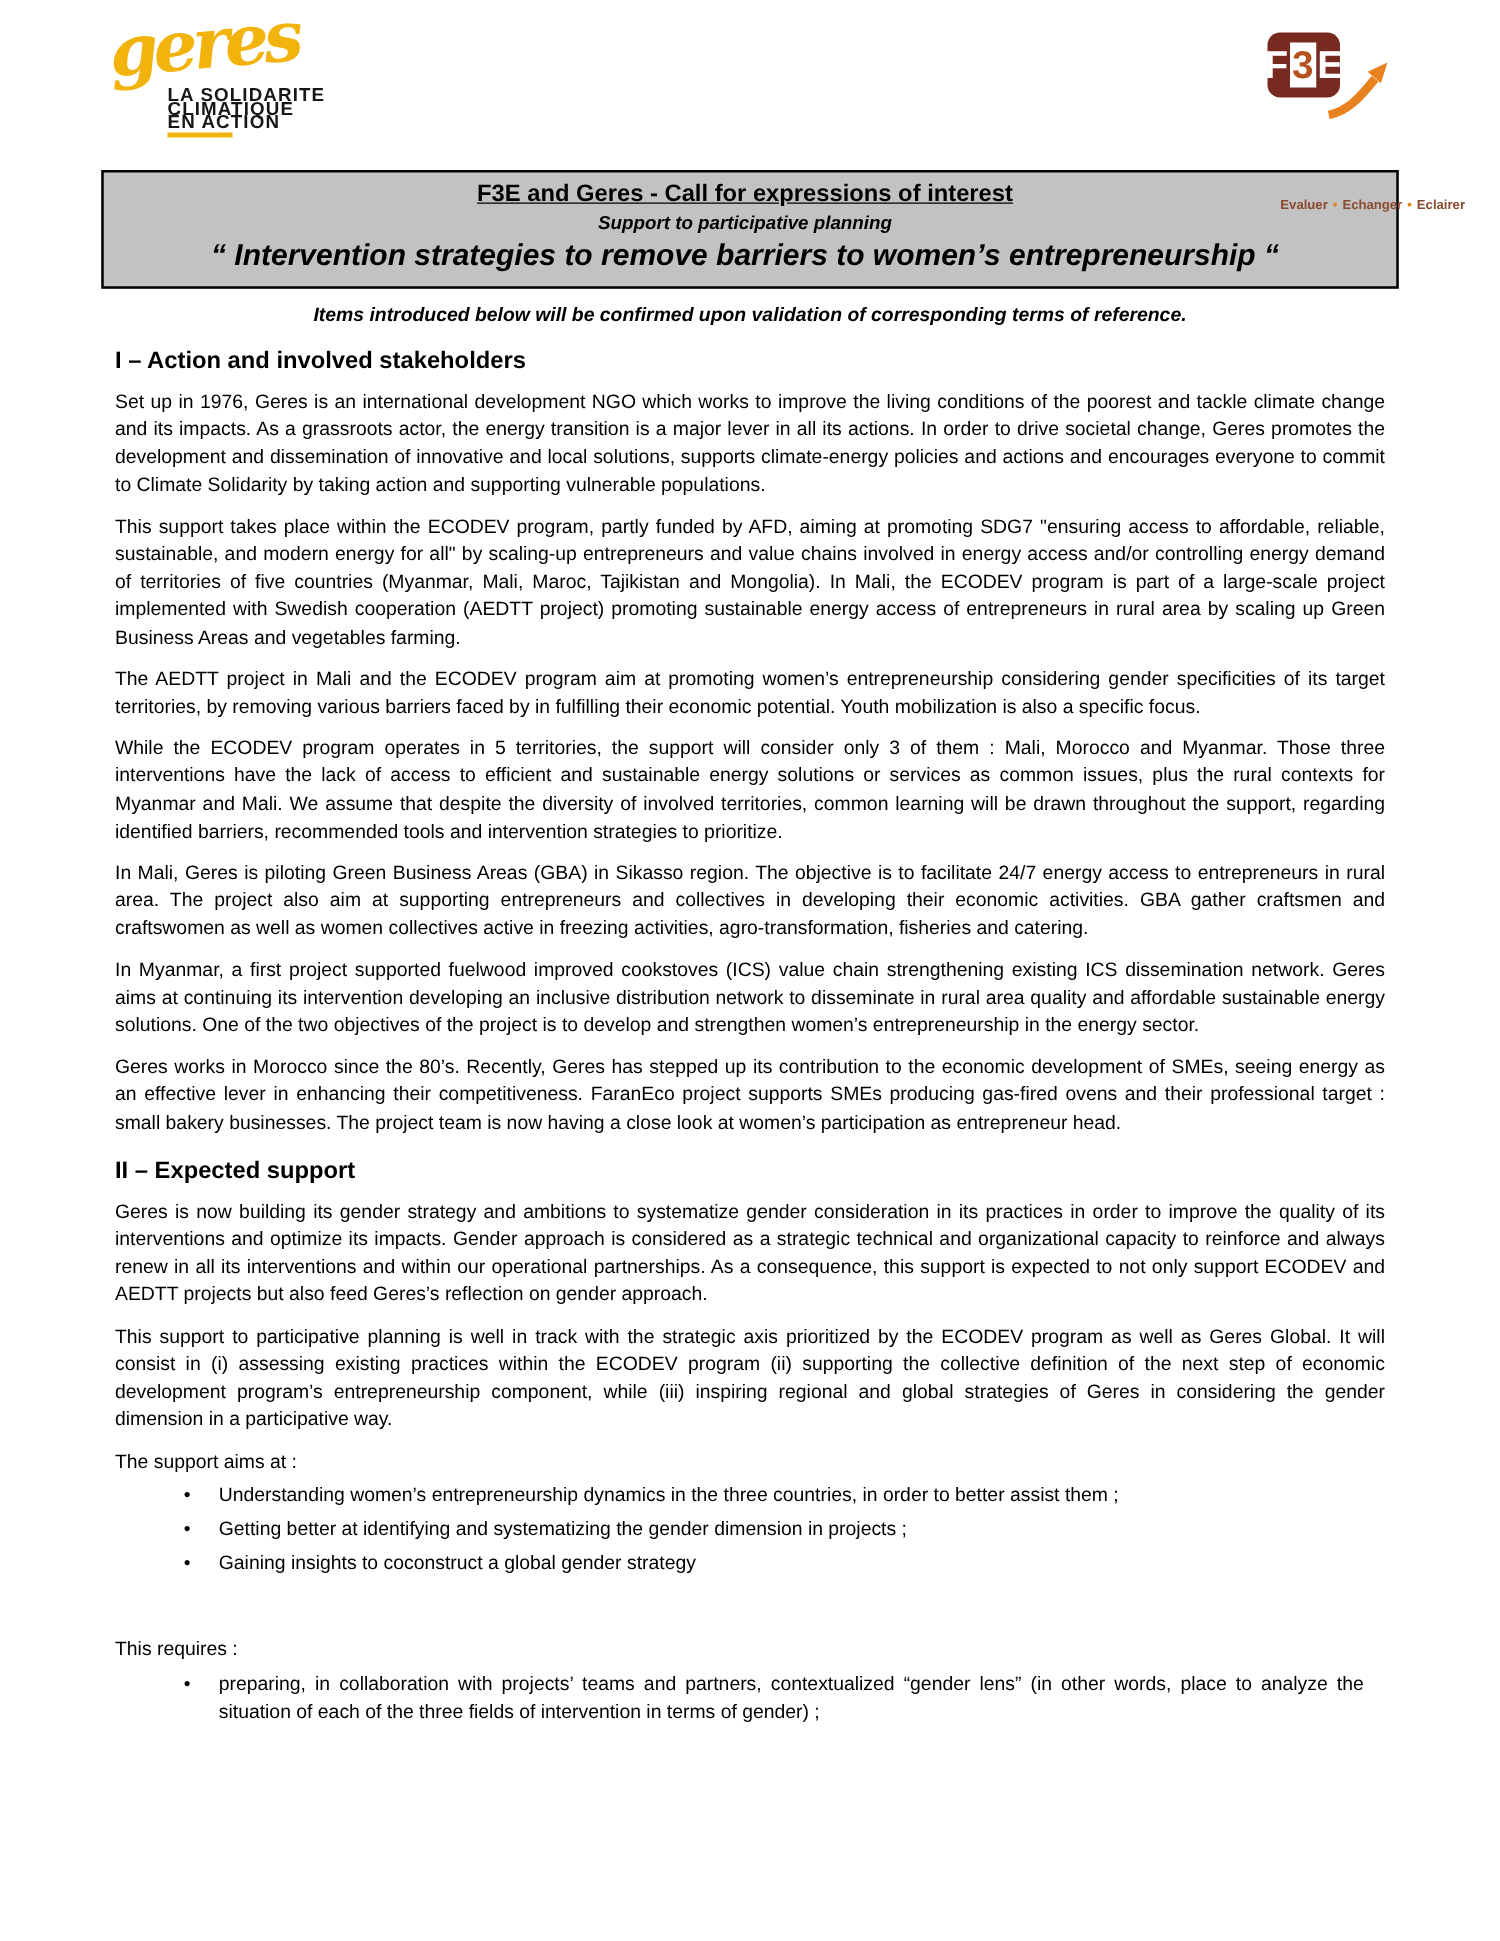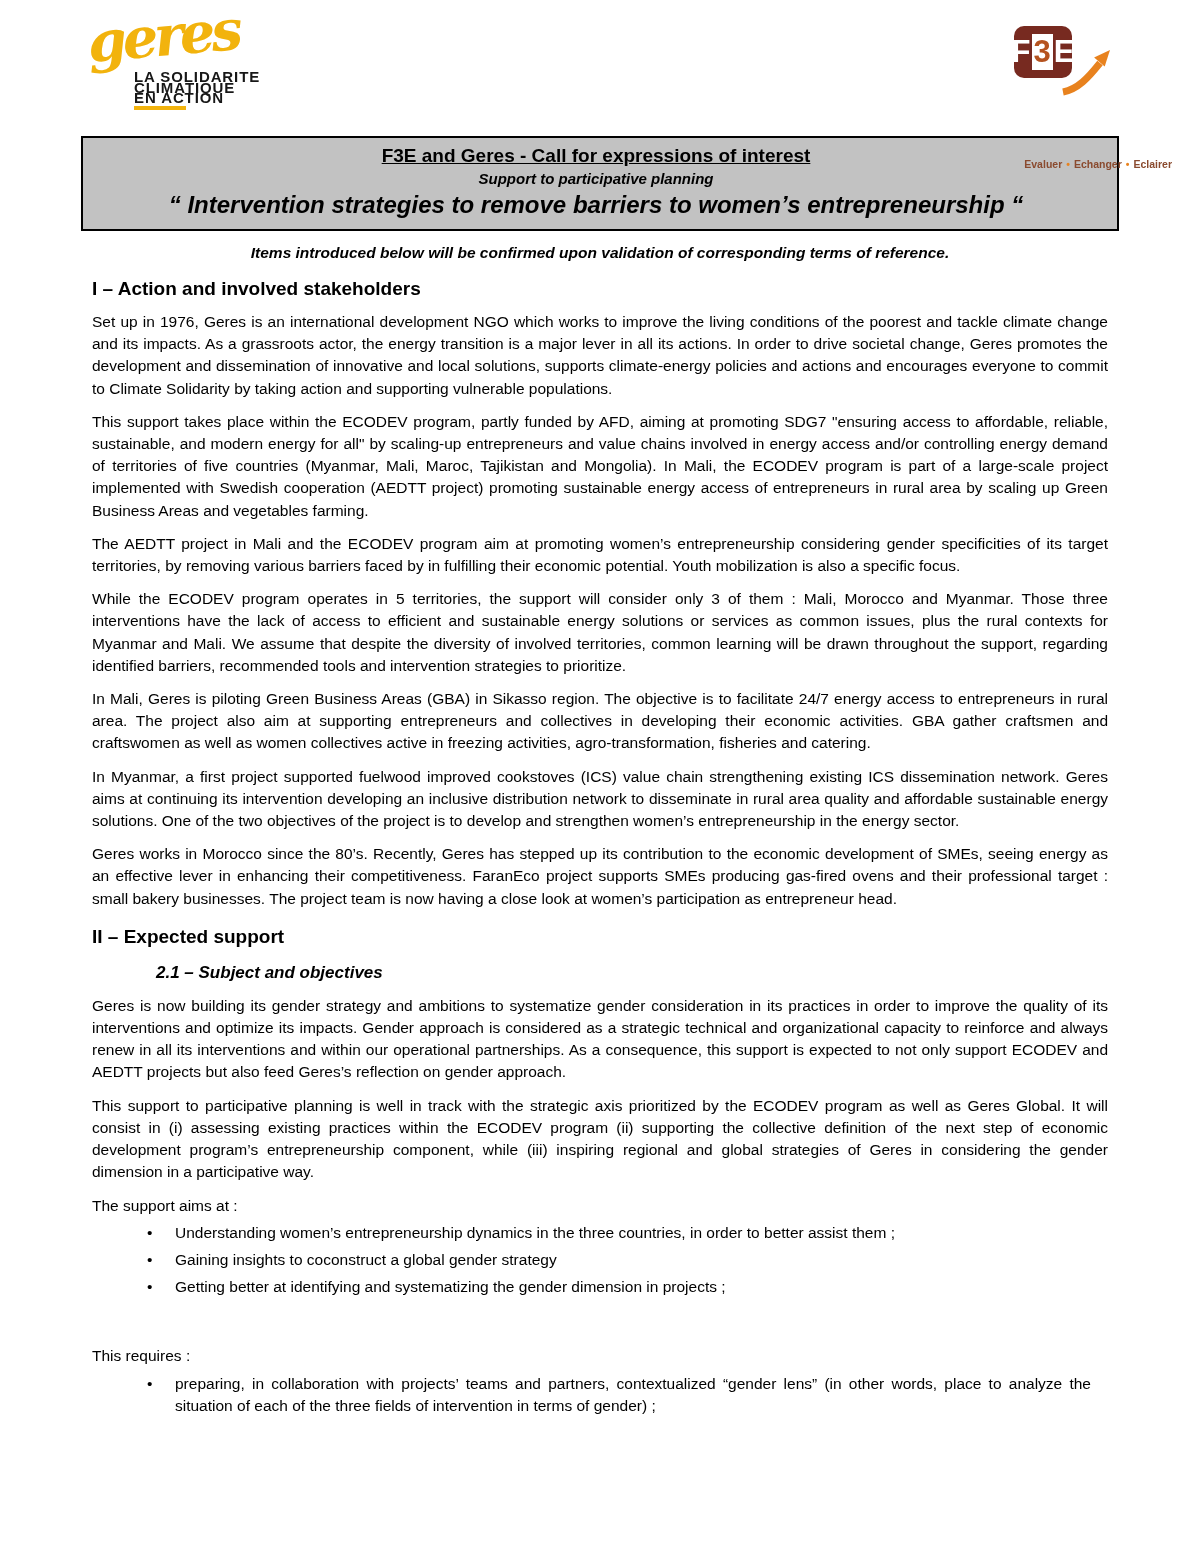--- a/index.html
+++ b/index.html
@@ -115,26 +115,25 @@
     <div class="section-heading">I – Action and involved stakeholders</div>
     <p class="body-par">Set up in 1976, Geres is an international development NGO which works to improve the living conditions of the poorest and tackle climate change and its impacts. As a grassroots actor, the energy transition is a major lever in all its actions. In order to drive societal change, Geres promotes the development and dissemination of innovative and local solutions, supports climate-energy policies and actions and encourages everyone to commit to Climate Solidarity by taking action and supporting vulnerable populations.</p>
     <p class="body-par">This support takes place within the ECODEV program, partly funded by AFD, aiming at promoting SDG7 "ensuring access to affordable, reliable, sustainable, and modern energy for all" by scaling-up entrepreneurs and value chains involved in energy access and/or controlling energy demand of territories of five countries (Myanmar, Mali, Maroc, Tajikistan and Mongolia). In Mali, the ECODEV program is part of a large-scale project implemented with Swedish cooperation (AEDTT project) promoting sustainable energy access of entrepreneurs in rural area by scaling up Green Business Areas and vegetables farming.</p>
     <p class="body-par">The AEDTT project in Mali and the ECODEV program aim at promoting women’s entrepreneurship considering gender specificities of its target territories, by removing various barriers faced by in fulfilling their economic potential. Youth mobilization is also a specific focus.</p>
     <p class="body-par">While the ECODEV program operates in 5 territories, the support will consider only 3 of them : Mali, Morocco and Myanmar. Those three interventions have the lack of access to efficient and sustainable energy solutions or services as common issues, plus the rural contexts for Myanmar and Mali. We assume that despite the diversity of involved territories, common learning will be drawn throughout the support, regarding identified barriers, recommended tools and intervention strategies to prioritize.</p>
     <p class="body-par">In Mali, Geres is piloting Green Business Areas (GBA) in Sikasso region. The objective is to facilitate 24/7 energy access to entrepreneurs in rural area. The project also aim at supporting entrepreneurs and collectives in developing their economic activities. GBA gather craftsmen and craftswomen as well as women collectives active in freezing activities, agro-transformation, fisheries and catering.</p>
     <p class="body-par">In Myanmar, a first project supported fuelwood improved cookstoves (ICS) value chain strengthening existing ICS dissemination network. Geres aims at continuing its intervention developing an inclusive distribution network to disseminate in rural area quality and affordable sustainable energy solutions. One of the two objectives of the project is to develop and strengthen women’s entrepreneurship in the energy sector.</p>
     <p class="body-par">Geres works in Morocco since the 80’s. Recently, Geres has stepped up its contribution to the economic development of SMEs, seeing energy as an effective lever in enhancing their competitiveness. FaranEco project supports SMEs producing gas-fired ovens and their professional target : small bakery businesses. The project team is now having a close look at women’s participation as entrepreneur head.</p>
 
     <div class="section-heading">II – Expected support</div>
-    <div class="subsection-heading">2.1 – Subject and objectives</div>
     <p class="body-par">Geres is now building its gender strategy and ambitions to systematize gender consideration in its practices in order to improve the quality of its interventions and optimize its impacts. Gender approach is considered as a strategic technical and organizational capacity to reinforce and always renew in all its interventions and within our operational partnerships. As a consequence, this support is expected to not only support ECODEV and AEDTT projects but also feed Geres’s reflection on gender approach.</p>
     <p class="body-par">This support to participative planning is well in track with the strategic axis prioritized by the ECODEV program as well as Geres Global. It will consist in (i) assessing existing practices within the ECODEV program (ii) supporting the collective definition of the next step of economic development program’s entrepreneurship component, while (iii) inspiring regional and global strategies of Geres in considering the gender dimension in a participative way.</p>
 
     <div class="intro-line">The support aims at :</div>
     <div class="bullet">Understanding women’s entrepreneurship dynamics in the three countries, in order to better assist them ;</div>
+    <div class="bullet">Getting better at identifying and systematizing the gender dimension in projects  ;</div>
     <div class="bullet">Gaining insights to coconstruct a global gender strategy</div>
-    <div class="bullet">Getting better at identifying and systematizing the gender dimension in projects  ;</div>
 
     <div class="intro-line intro-spaced">This requires :</div>
     <div class="bullet">preparing, in collaboration with projects’ teams and partners, contextualized “gender lens” (in other words, place to analyze the situation of each of the three fields of intervention in terms of gender) ;</div>
 
   </div>
 </div>
 
 </body></html>

